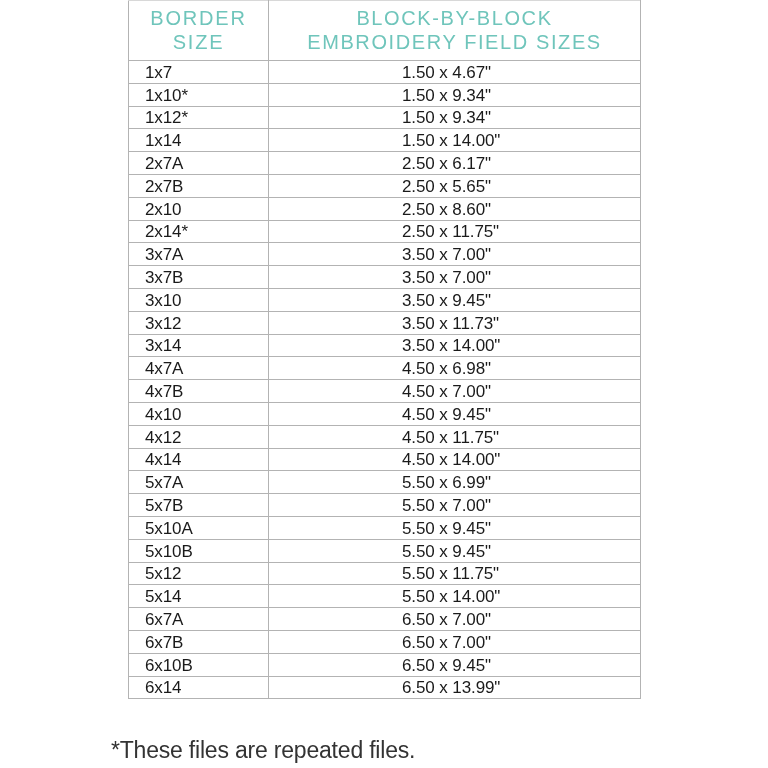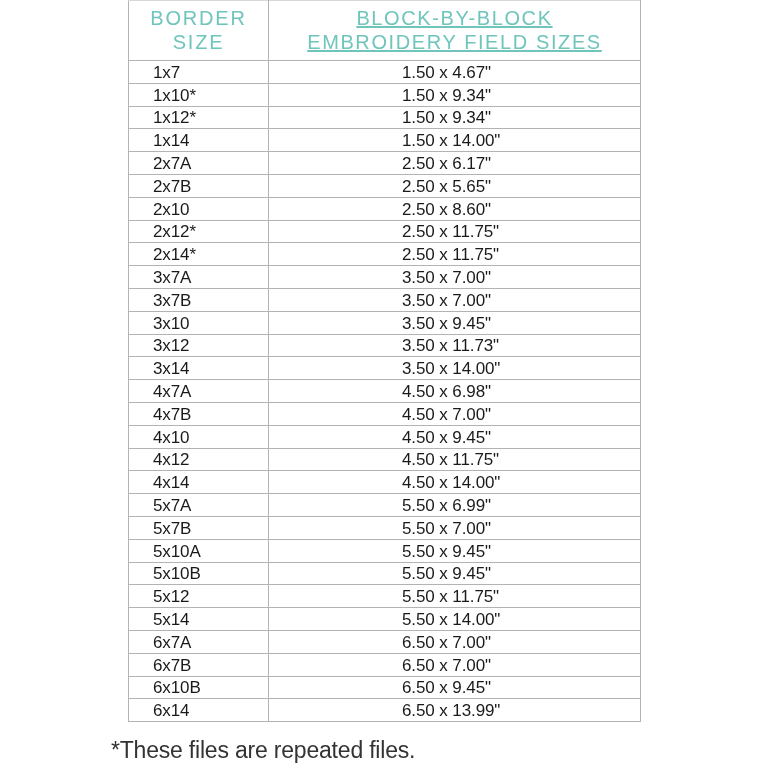--- a/index.html
+++ b/index.html
@@ -55,38 +55,37 @@
     text-align: center;
     vertical-align: middle;
     border-top: 1px solid #d8d8d8;
     white-space: pre-line;
   }
   .size-table thead th.h-border {
     letter-spacing: 1.8px;
   }
   .size-table thead th.h-field {
     letter-spacing: 1.6px;
-    text-decoration: underline;
   }
 
   
   .size-table tbody tr { height: 22.8px; }
 
   .size-table tbody td {
     font-size: 17px;
     color: #1a1a1a;
     line-height: 1;
     vertical-align: bottom;
     padding-bottom: 2px;
     letter-spacing: -0.1px;
   }
 
   .size-table tbody td.cell-border {
     text-align: left;
-    padding-left: 24px;
+    padding-left: 16px;
   }
 
   .size-table tbody td.cell-field {
     text-align: left;
     padding-left: 133px;
   }
 
   
   .footnote {
     position: absolute;
@@ -140,24 +139,20 @@
         </tr>
         <tr>
           <td class="cell-border">2x7B</td>
           <td class="cell-field">2.50 x 5.65"</td>
         </tr>
         <tr>
           <td class="cell-border">2x10</td>
           <td class="cell-field">2.50 x 8.60"</td>
         </tr>
         <tr>
-          <td class="cell-border">2x12*</td>
-          <td class="cell-field">2.50 x 11.75"</td>
-        </tr>
-        <tr>
           <td class="cell-border">2x14*</td>
           <td class="cell-field">2.50 x 11.75"</td>
         </tr>
         <tr>
           <td class="cell-border">3x7A</td>
           <td class="cell-field">3.50 x 7.00"</td>
         </tr>
         <tr>
           <td class="cell-border">3x7B</td>
           <td class="cell-field">3.50 x 7.00"</td>

